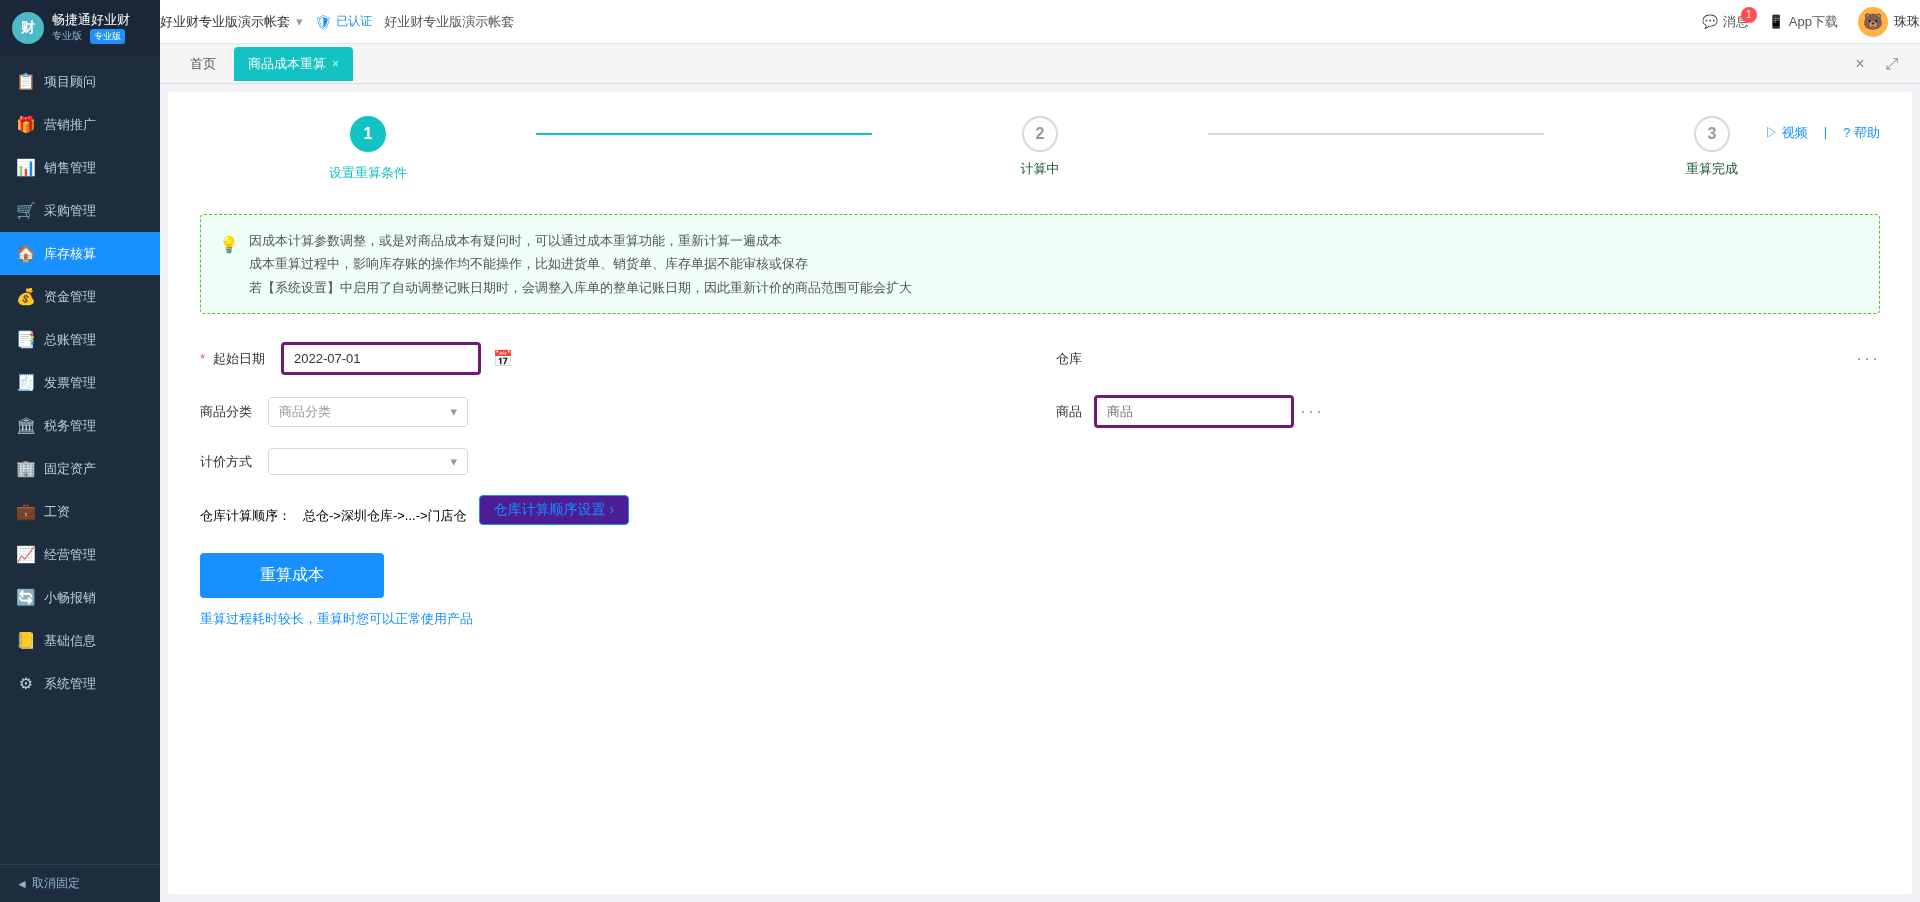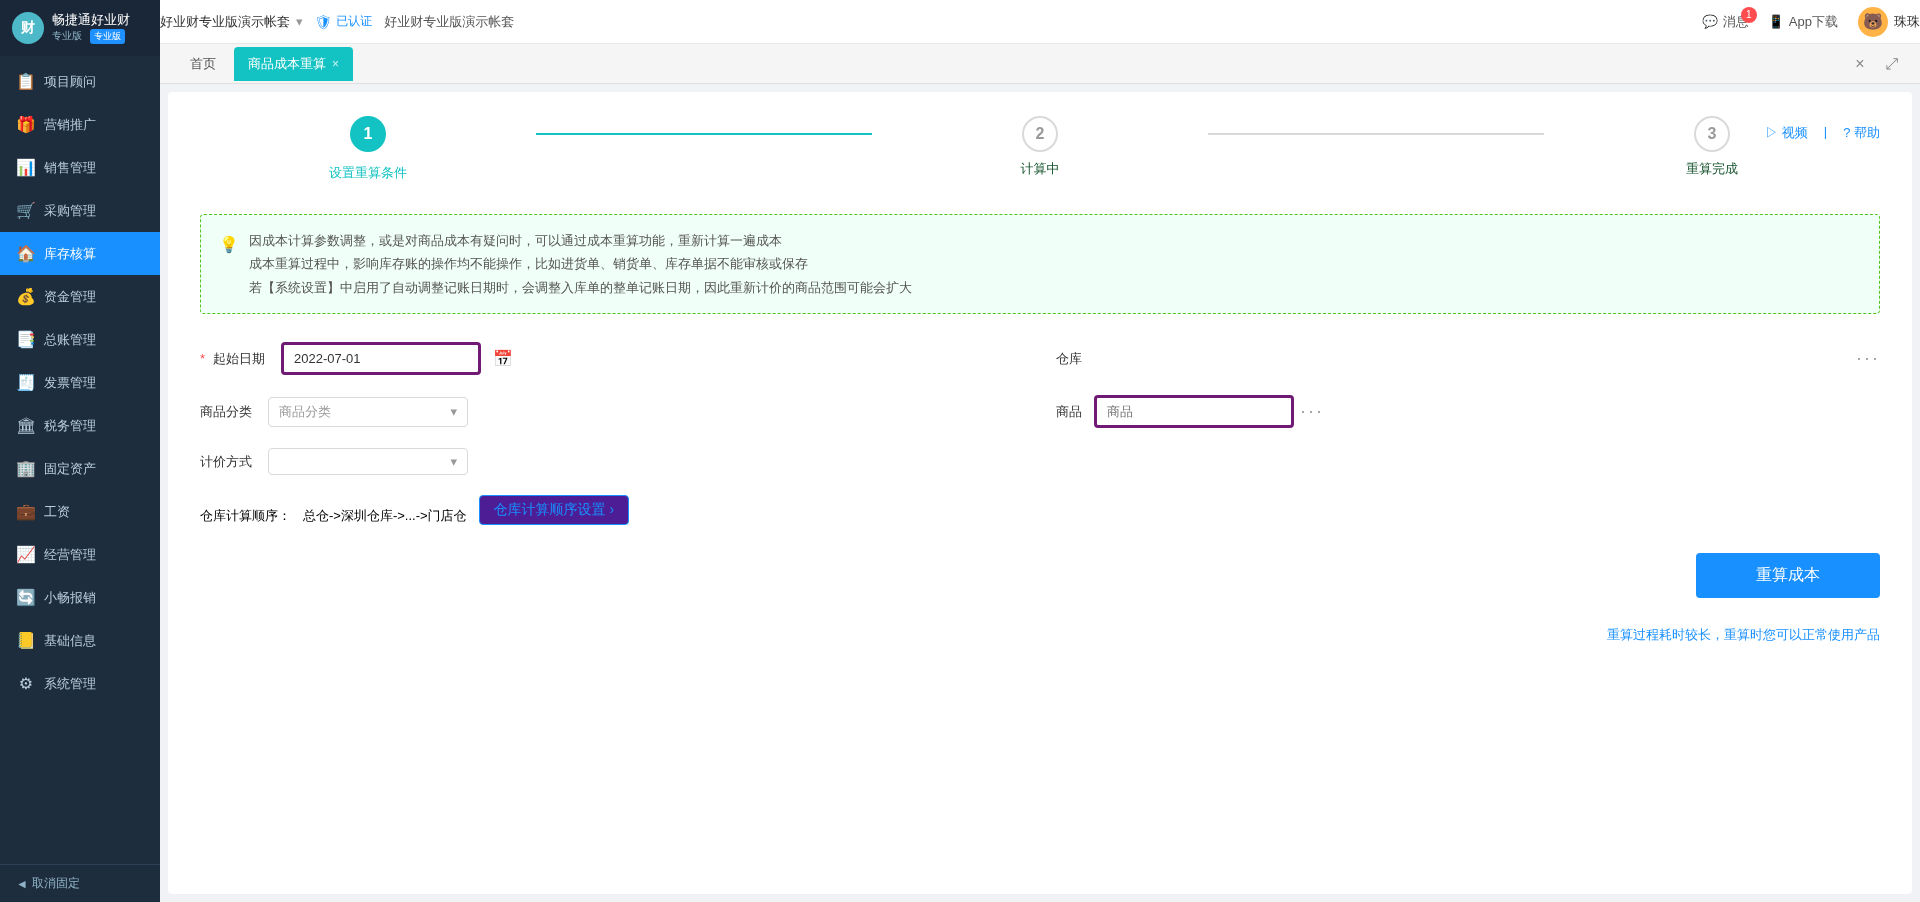--- a/index.html
+++ b/index.html
@@ -348,22 +348,22 @@
       display: flex;
       align-items: center;
       gap: 4px;
       background: #4c1d95;
     }
 
     
     .recalc-section {
       display: flex;
       flex-direction: column;
-      align-items: flex-end;
-      gap: 28px;
+      align-items: flex-start;
+      gap: 12px;
       margin-top: 8px;
     }
     .recalc-btn {
       background: #1890ff;
       color: white;
       border: none;
       border-radius: 4px;
       padding: 12px 60px;
       font-size: 16px;
       cursor: pointer;

